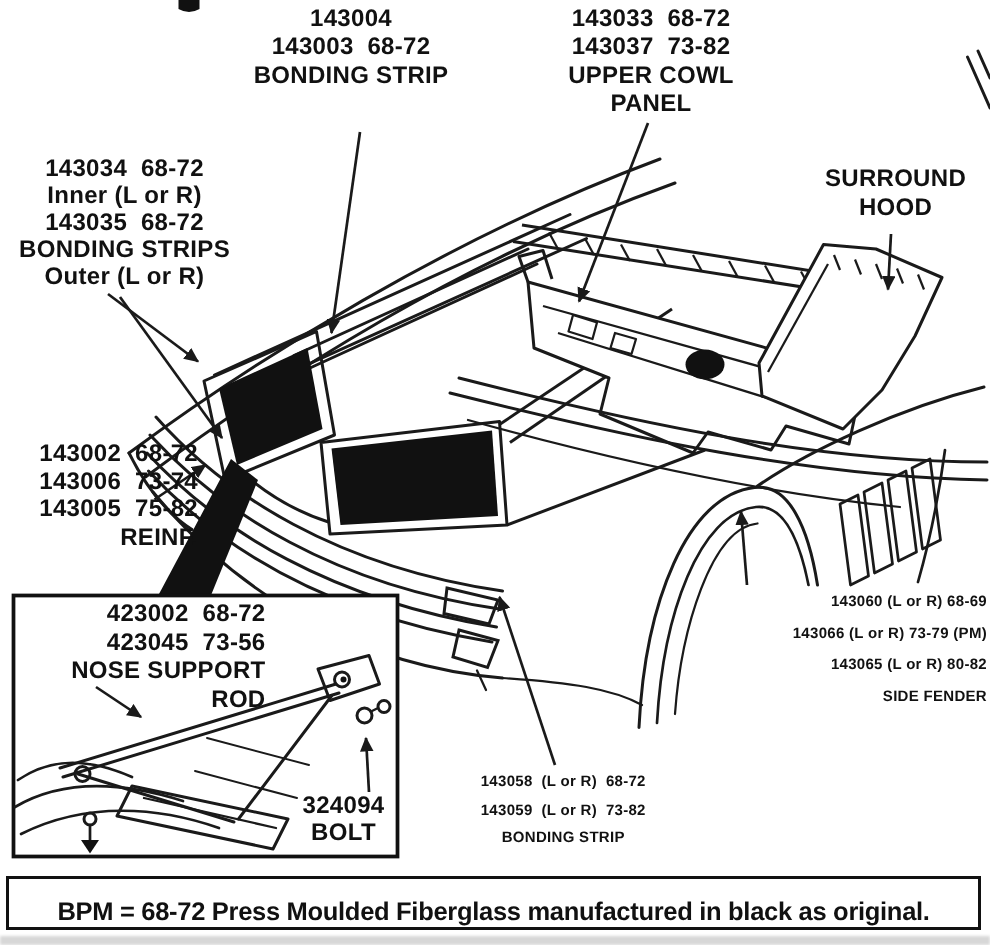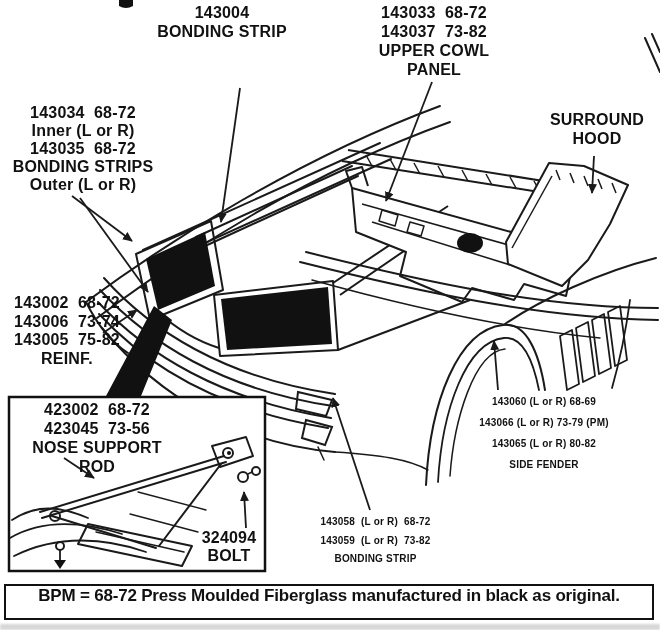--- a/index.html
+++ b/index.html
@@ -4,28 +4,28 @@
 <style>
   html,body{margin:0;padding:0;background:#ffffff;}
   .stage{
     position:relative;width:660px;height:630px;background:#ffffff;
     font-family:"Liberation Sans", sans-serif;color:#111;overflow:hidden;
   }
   .art{position:absolute;left:0;top:0;}
   .lbl{position:absolute;font-weight:700;font-size:16px;line-height:19px;letter-spacing:.2px;}
   .lbl div{white-space:pre;}
   .c{text-align:center;}
-  .l{text-align:center;}
+  .l{text-align:right;}
   .lh18{line-height:18px;}
   .lh185{line-height:18.5px;}
   .lh21{line-height:21px;}
   .fs155{font-size:10px;}
   .banner{
     position:absolute;left:4px;top:584px;width:646px;height:32px;
-    border:2px solid #111;display:flex;align-items:flex-start;justify-content:center;
+    border:2px solid #111;display:flex;align-items:flex-end;justify-content:center;
     font-weight:700;font-size:17px;letter-spacing:-0.2px;white-space:nowrap;
   }
   .bottom-smudge{position:absolute;left:0;top:624px;width:660px;height:6px;background:#d7d7d7;filter:blur(1px);}
 </style>
 </head>
 <body>
 
 <div class="stage">
 
   <svg class="art" width="660" height="630" viewBox="0 0 660 630">
@@ -159,22 +159,23 @@
       <path d="M72,196 L132,241" marker-end="url(#arw)"></path>
       <path d="M80,198 L148,292" marker-end="url(#arw)"></path>
       <path d="M103,333 L137,310" marker-end="url(#arw)"></path>
       <path d="M370,510 L333,398" marker-end="url(#arw)"></path>
       <path d="M498,390 L494,341" marker-end="url(#arw)"></path>
       <path d="M64,458 L94,478" marker-end="url(#arw)"></path>
       <path d="M246,528 L244,492" marker-end="url(#arw)"></path>
     </g>
   </svg>
 
-  <div class="lbl c" style="left:112px;top:3px;width:220px">
+  <div class="lbl c" style="left:124px;top:3px;width:220px">
     <div>143004</div>
+    <div>143003  68-72</div>
     <div>BONDING STRIP</div>
   </div>
 
   <div class="lbl c" style="left:368px;top:3px;width:132px">
     <div>143033  68-72</div>
     <div>143037  73-82</div>
     <div>UPPER COWL</div>
     <div>PANEL</div>
   </div>
 

